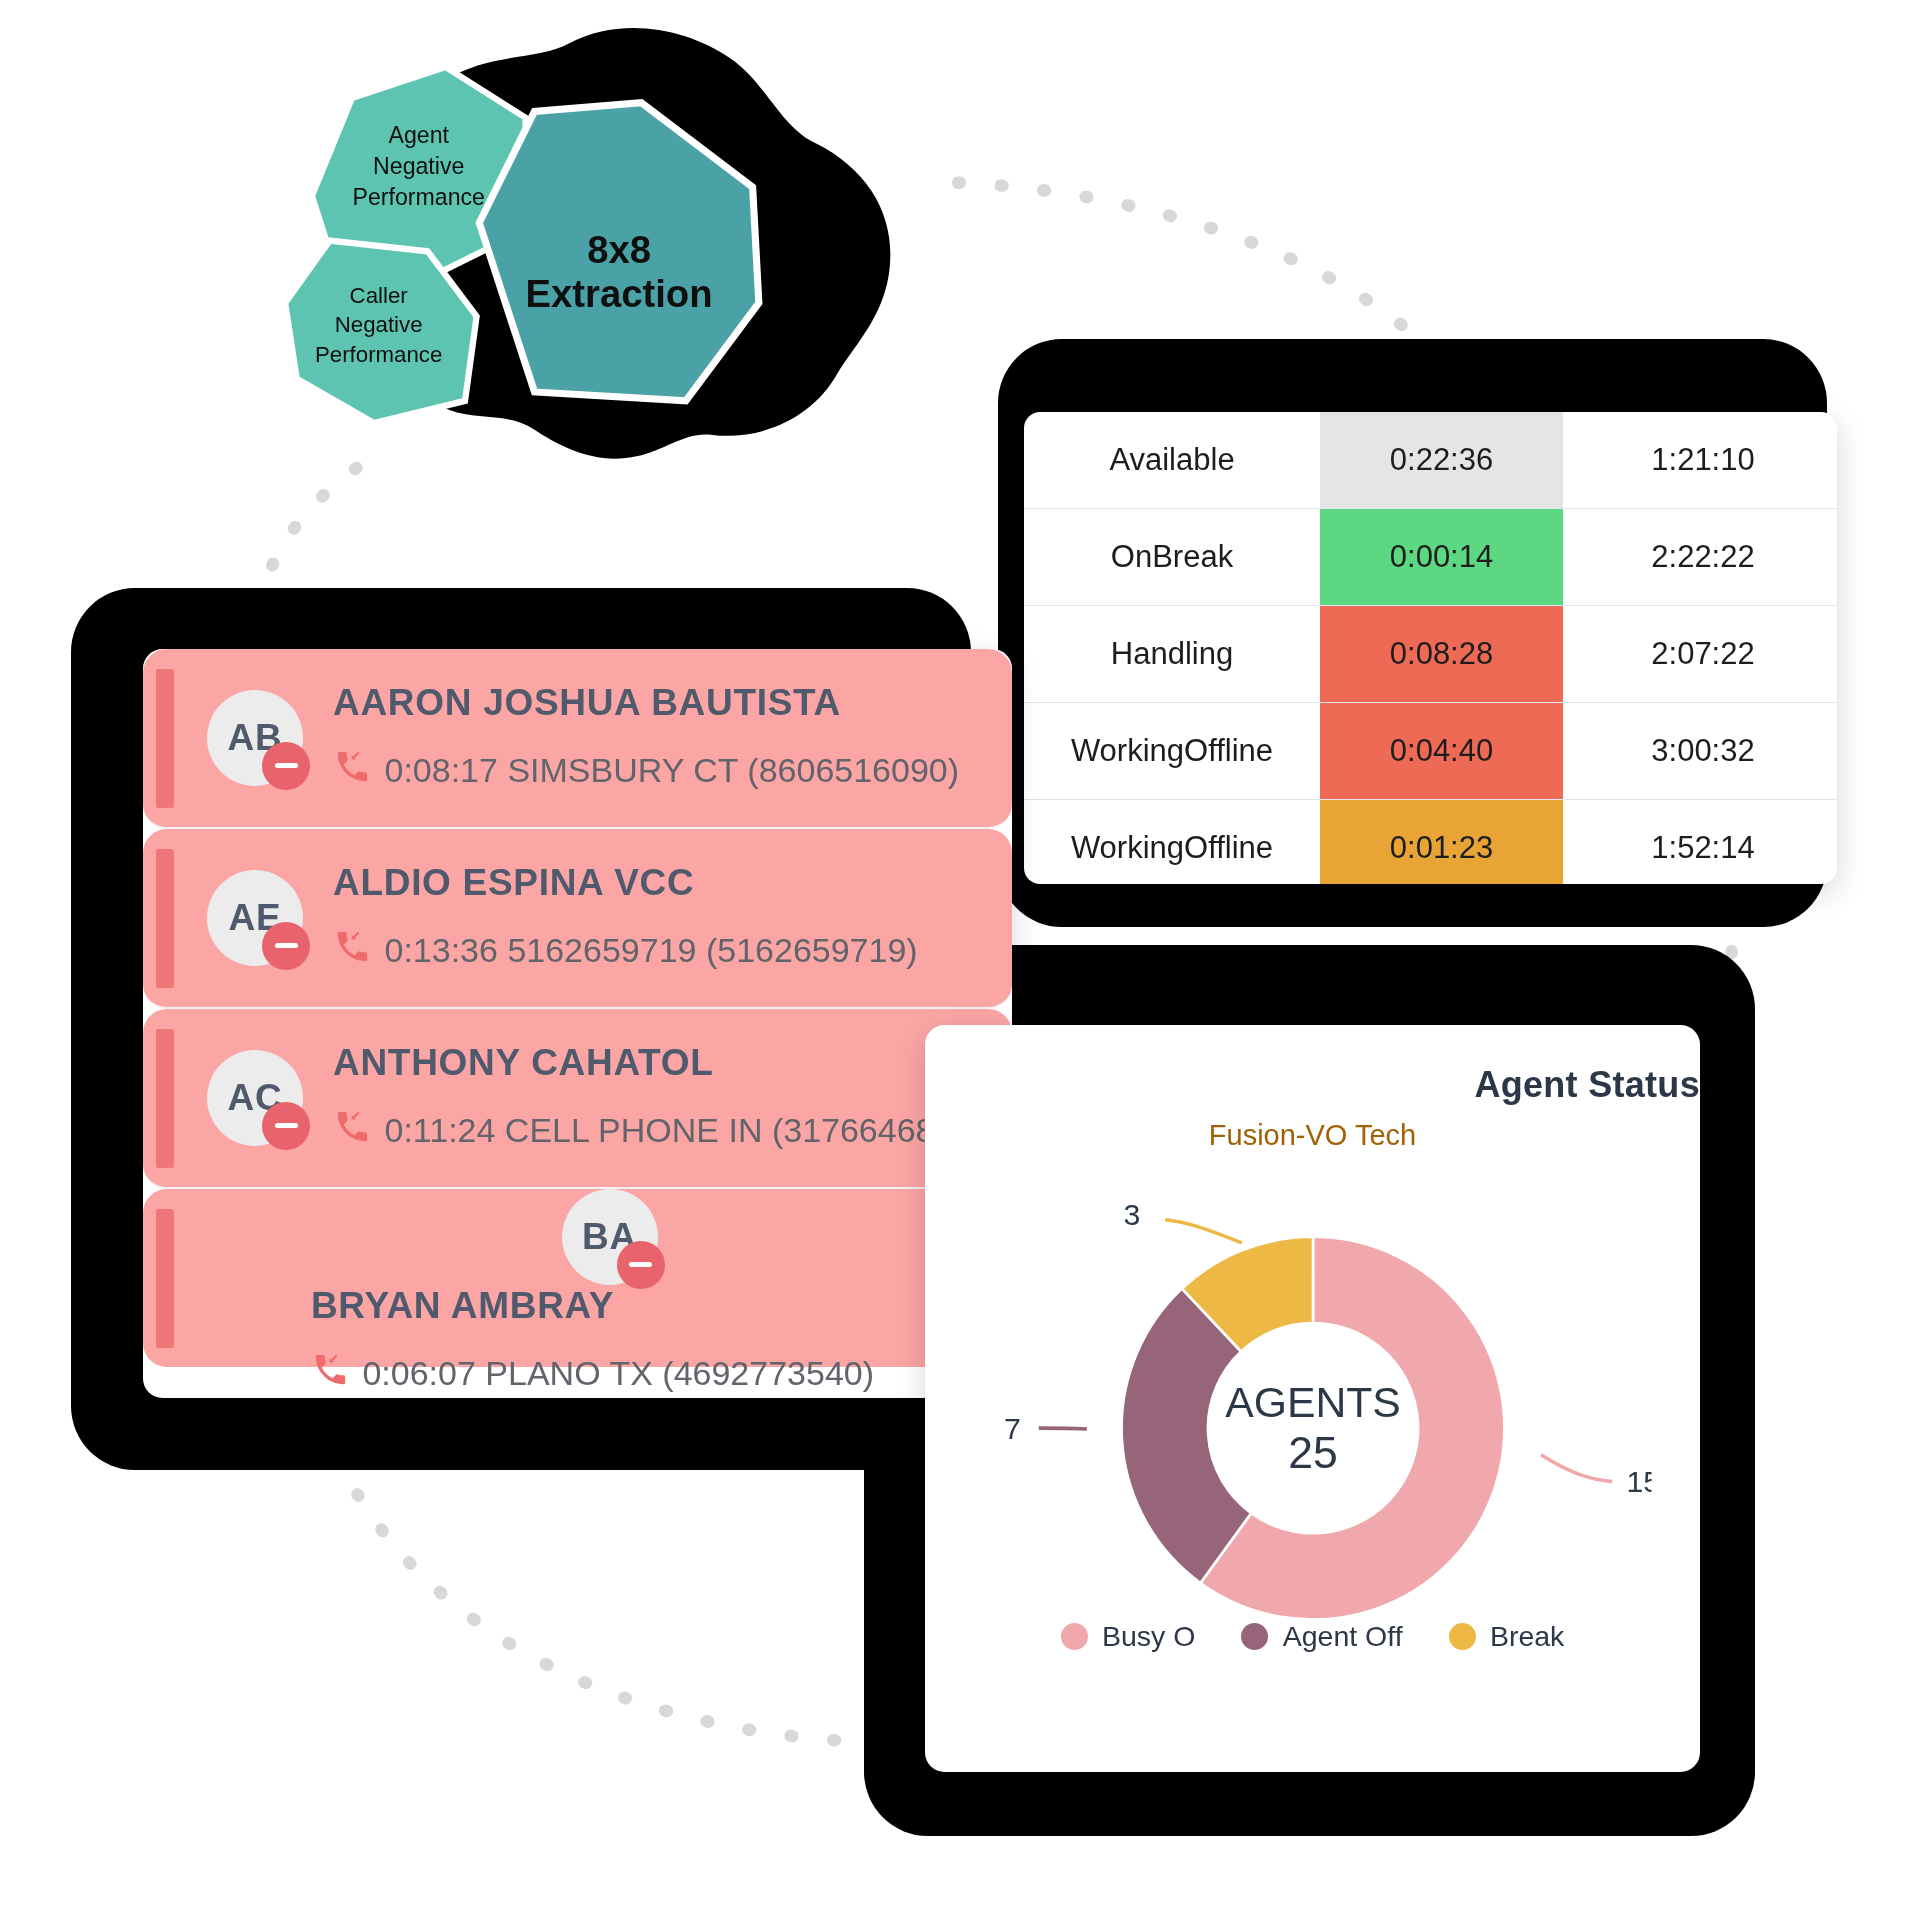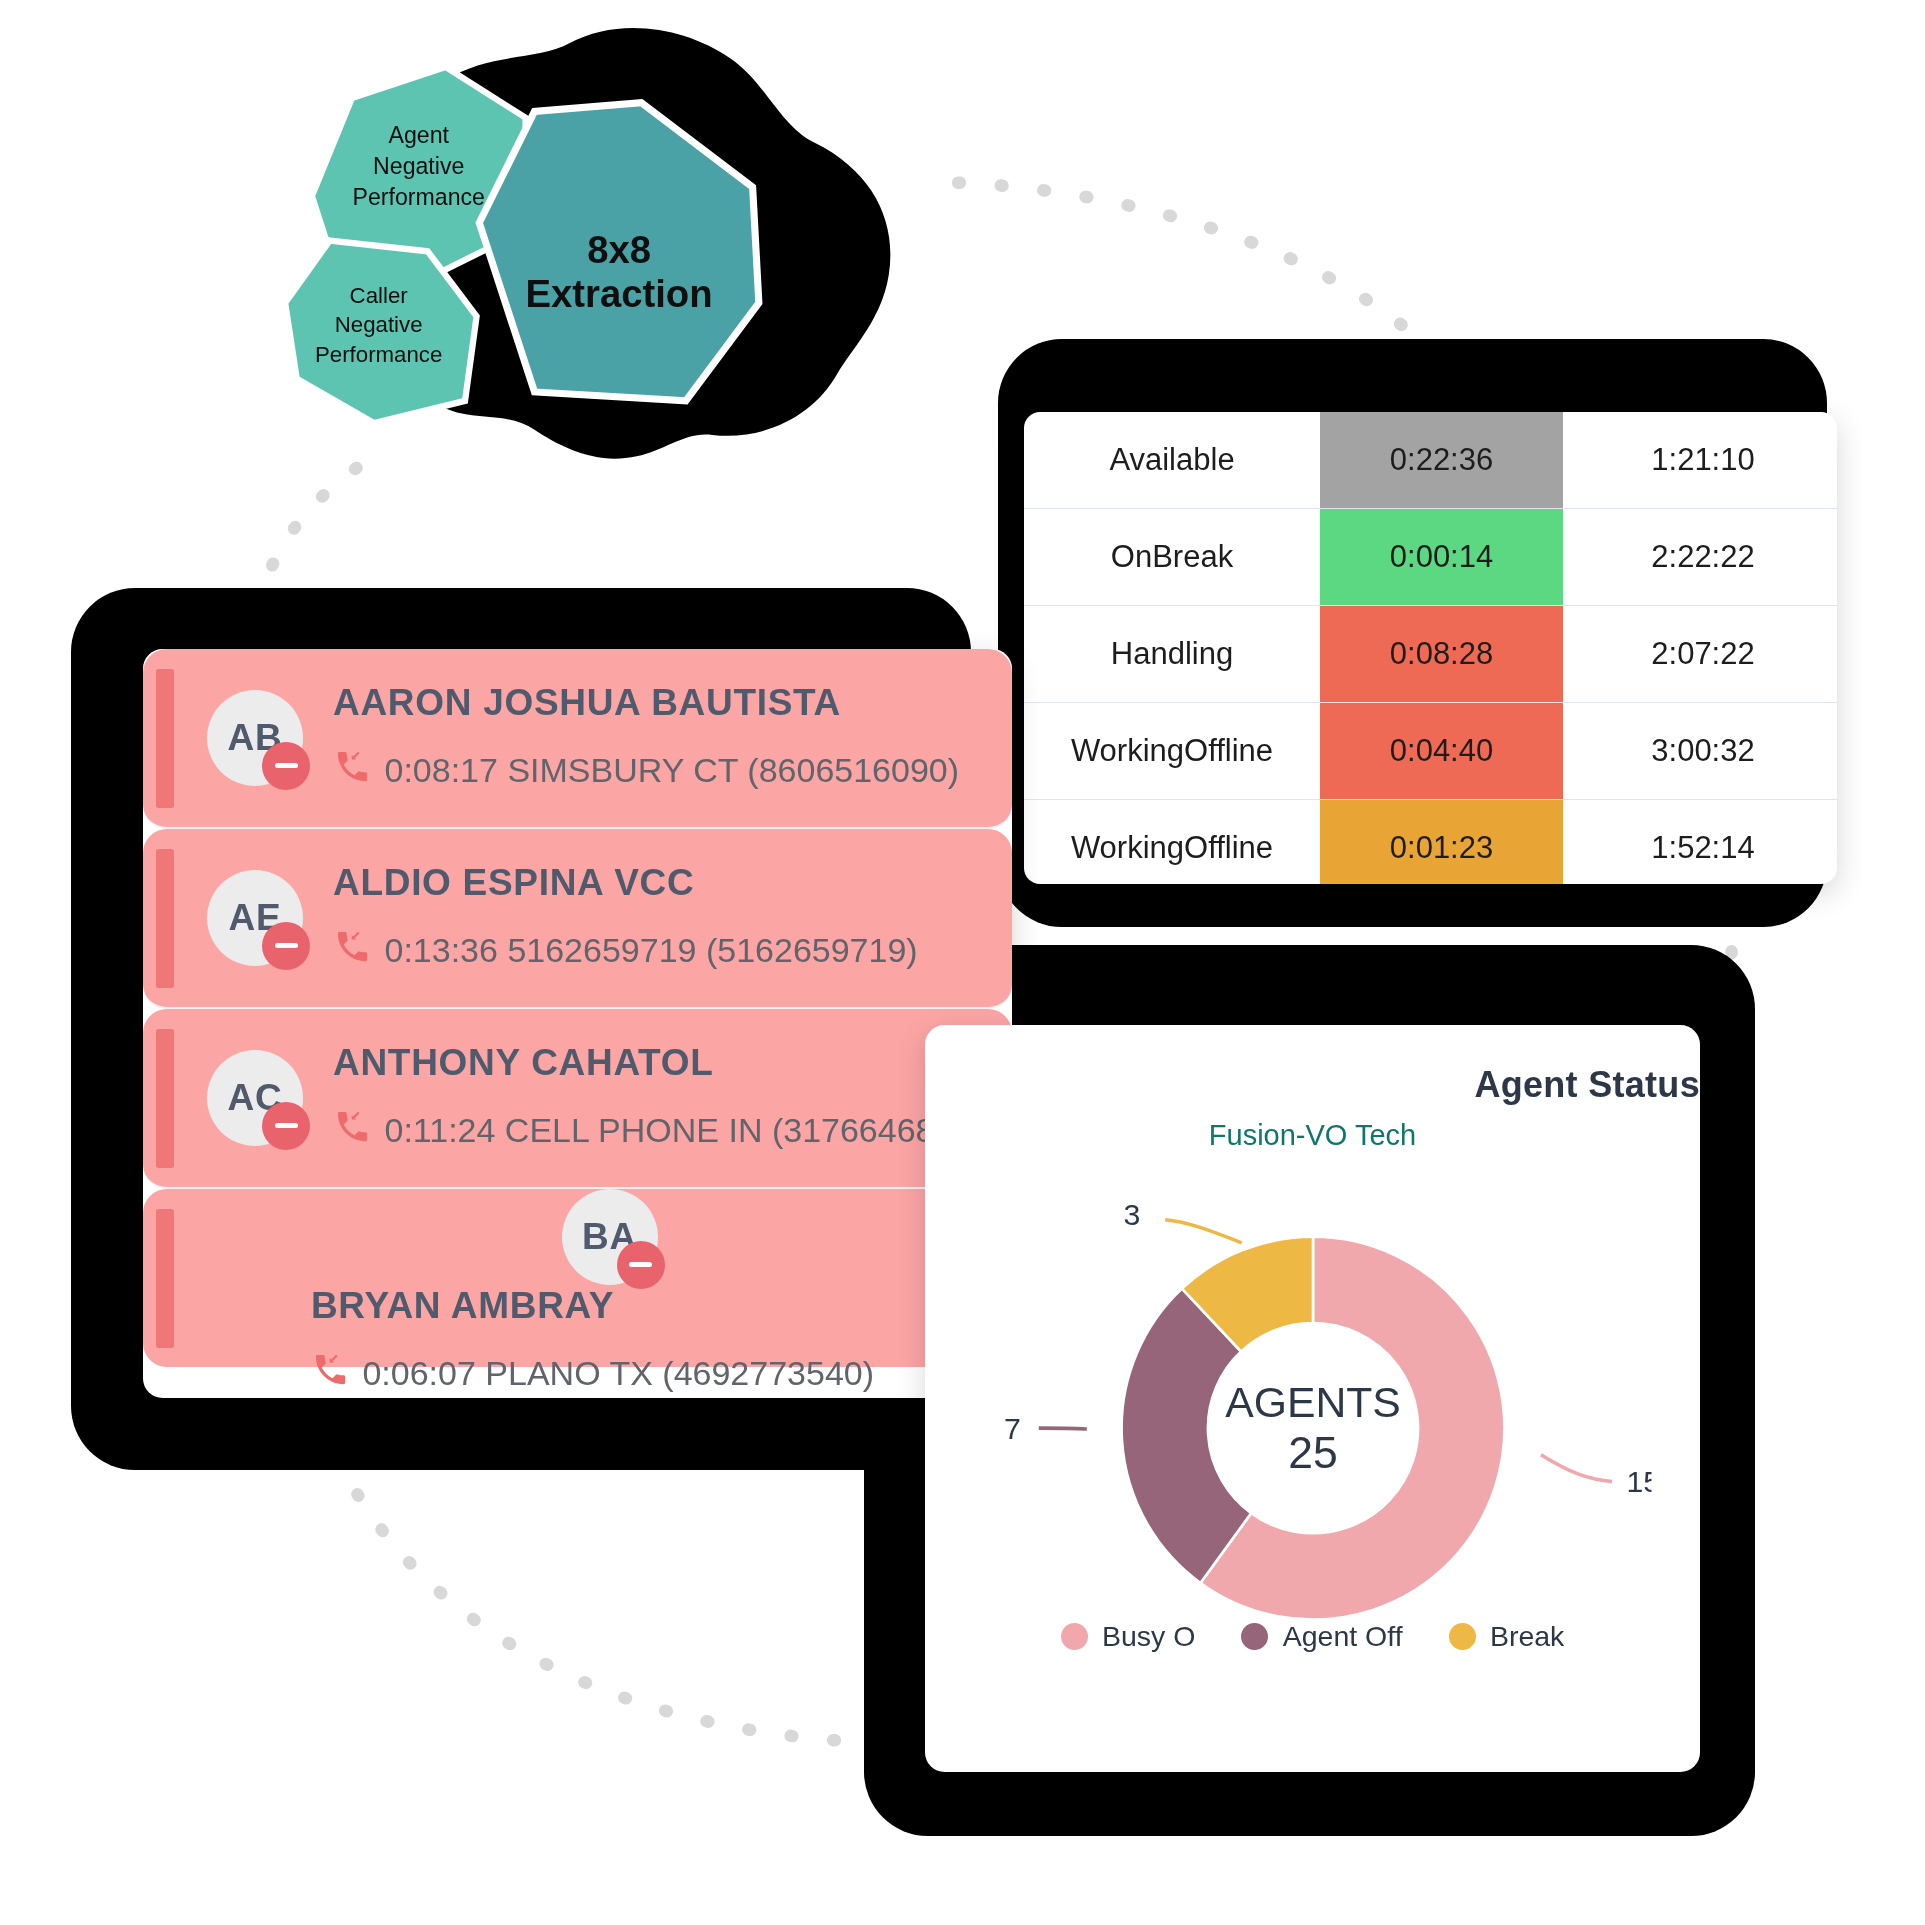--- a/index.html
+++ b/index.html
@@ -46,21 +46,21 @@
   .agent-txt{margin-left:30px;display:flex;flex-direction:column;gap:23px;}
   .agent-name{font-size:37px;font-weight:700;color:#4f5b6d;letter-spacing:0.7px;}
   .agent-sub{font-size:34px;color:#61646b;display:flex;align-items:center;gap:12.5px;
              white-space:nowrap;}
   .phone-ico{flex:0 0 auto;}
 
   
   #panel-donut{left:925px;top:1025px;width:775px;height:747px;border-radius:19.6px;}
   .donut-title{text-align:right;font-size:36px;font-weight:700;color:#2c3848;
                margin-top:39px;letter-spacing:0.3px;}
-  .donut-sub{text-align:center;font-size:29px;color:#0f766e;margin-top:12.5px;}
+  .donut-sub{text-align:center;font-size:29px;color:#a16207;margin-top:12.5px;}
   .donut-area{position:relative;width:100%;height:463px;margin-top:9px;}
   .donut-svg{position:absolute;left:50%;top:0;transform:translateX(-50%);}
   .legend{display:flex;justify-content:center;gap:46px;align-items:center;
           margin-top:-3.6px;}
   .leg{display:flex;align-items:center;gap:14.3px;font-size:28.5px;color:#2c3848;}
   .dot{width:27px;height:27px;border-radius:50%;}
 
   .ctr-lab{font-family:"Liberation Sans",sans-serif;fill:#2c3848;}
   .slice-lab{font-family:"Liberation Sans",sans-serif;fill:#2c3848;font-size:34px;}
 
@@ -124,21 +124,21 @@
 
   <div class="bezel" id="bezel-agents"></div>
   <div class="bezel" id="bezel-table"></div>
   <div class="bezel" id="bezel-donut"></div>
 
   <div class="panel" id="panel-table">
     <table class="status">
       <tbody id="status-tbody">
           <tr>
             <td class="label">Available</td>
-            <td class="val" style="background:#a3a3a3">0:22:36</td>
+            <td class="val" style="background:#e5e5e5">0:22:36</td>
             <td class="tot">1:21:10</td>
           </tr>
           <tr>
             <td class="label">OnBreak</td>
             <td class="val" style="background:#5cd882">0:00:14</td>
             <td class="tot">2:22:22</td>
           </tr>
           <tr>
             <td class="label">Handling</td>
             <td class="val" style="background:#ef6a54">0:08:28</td>

